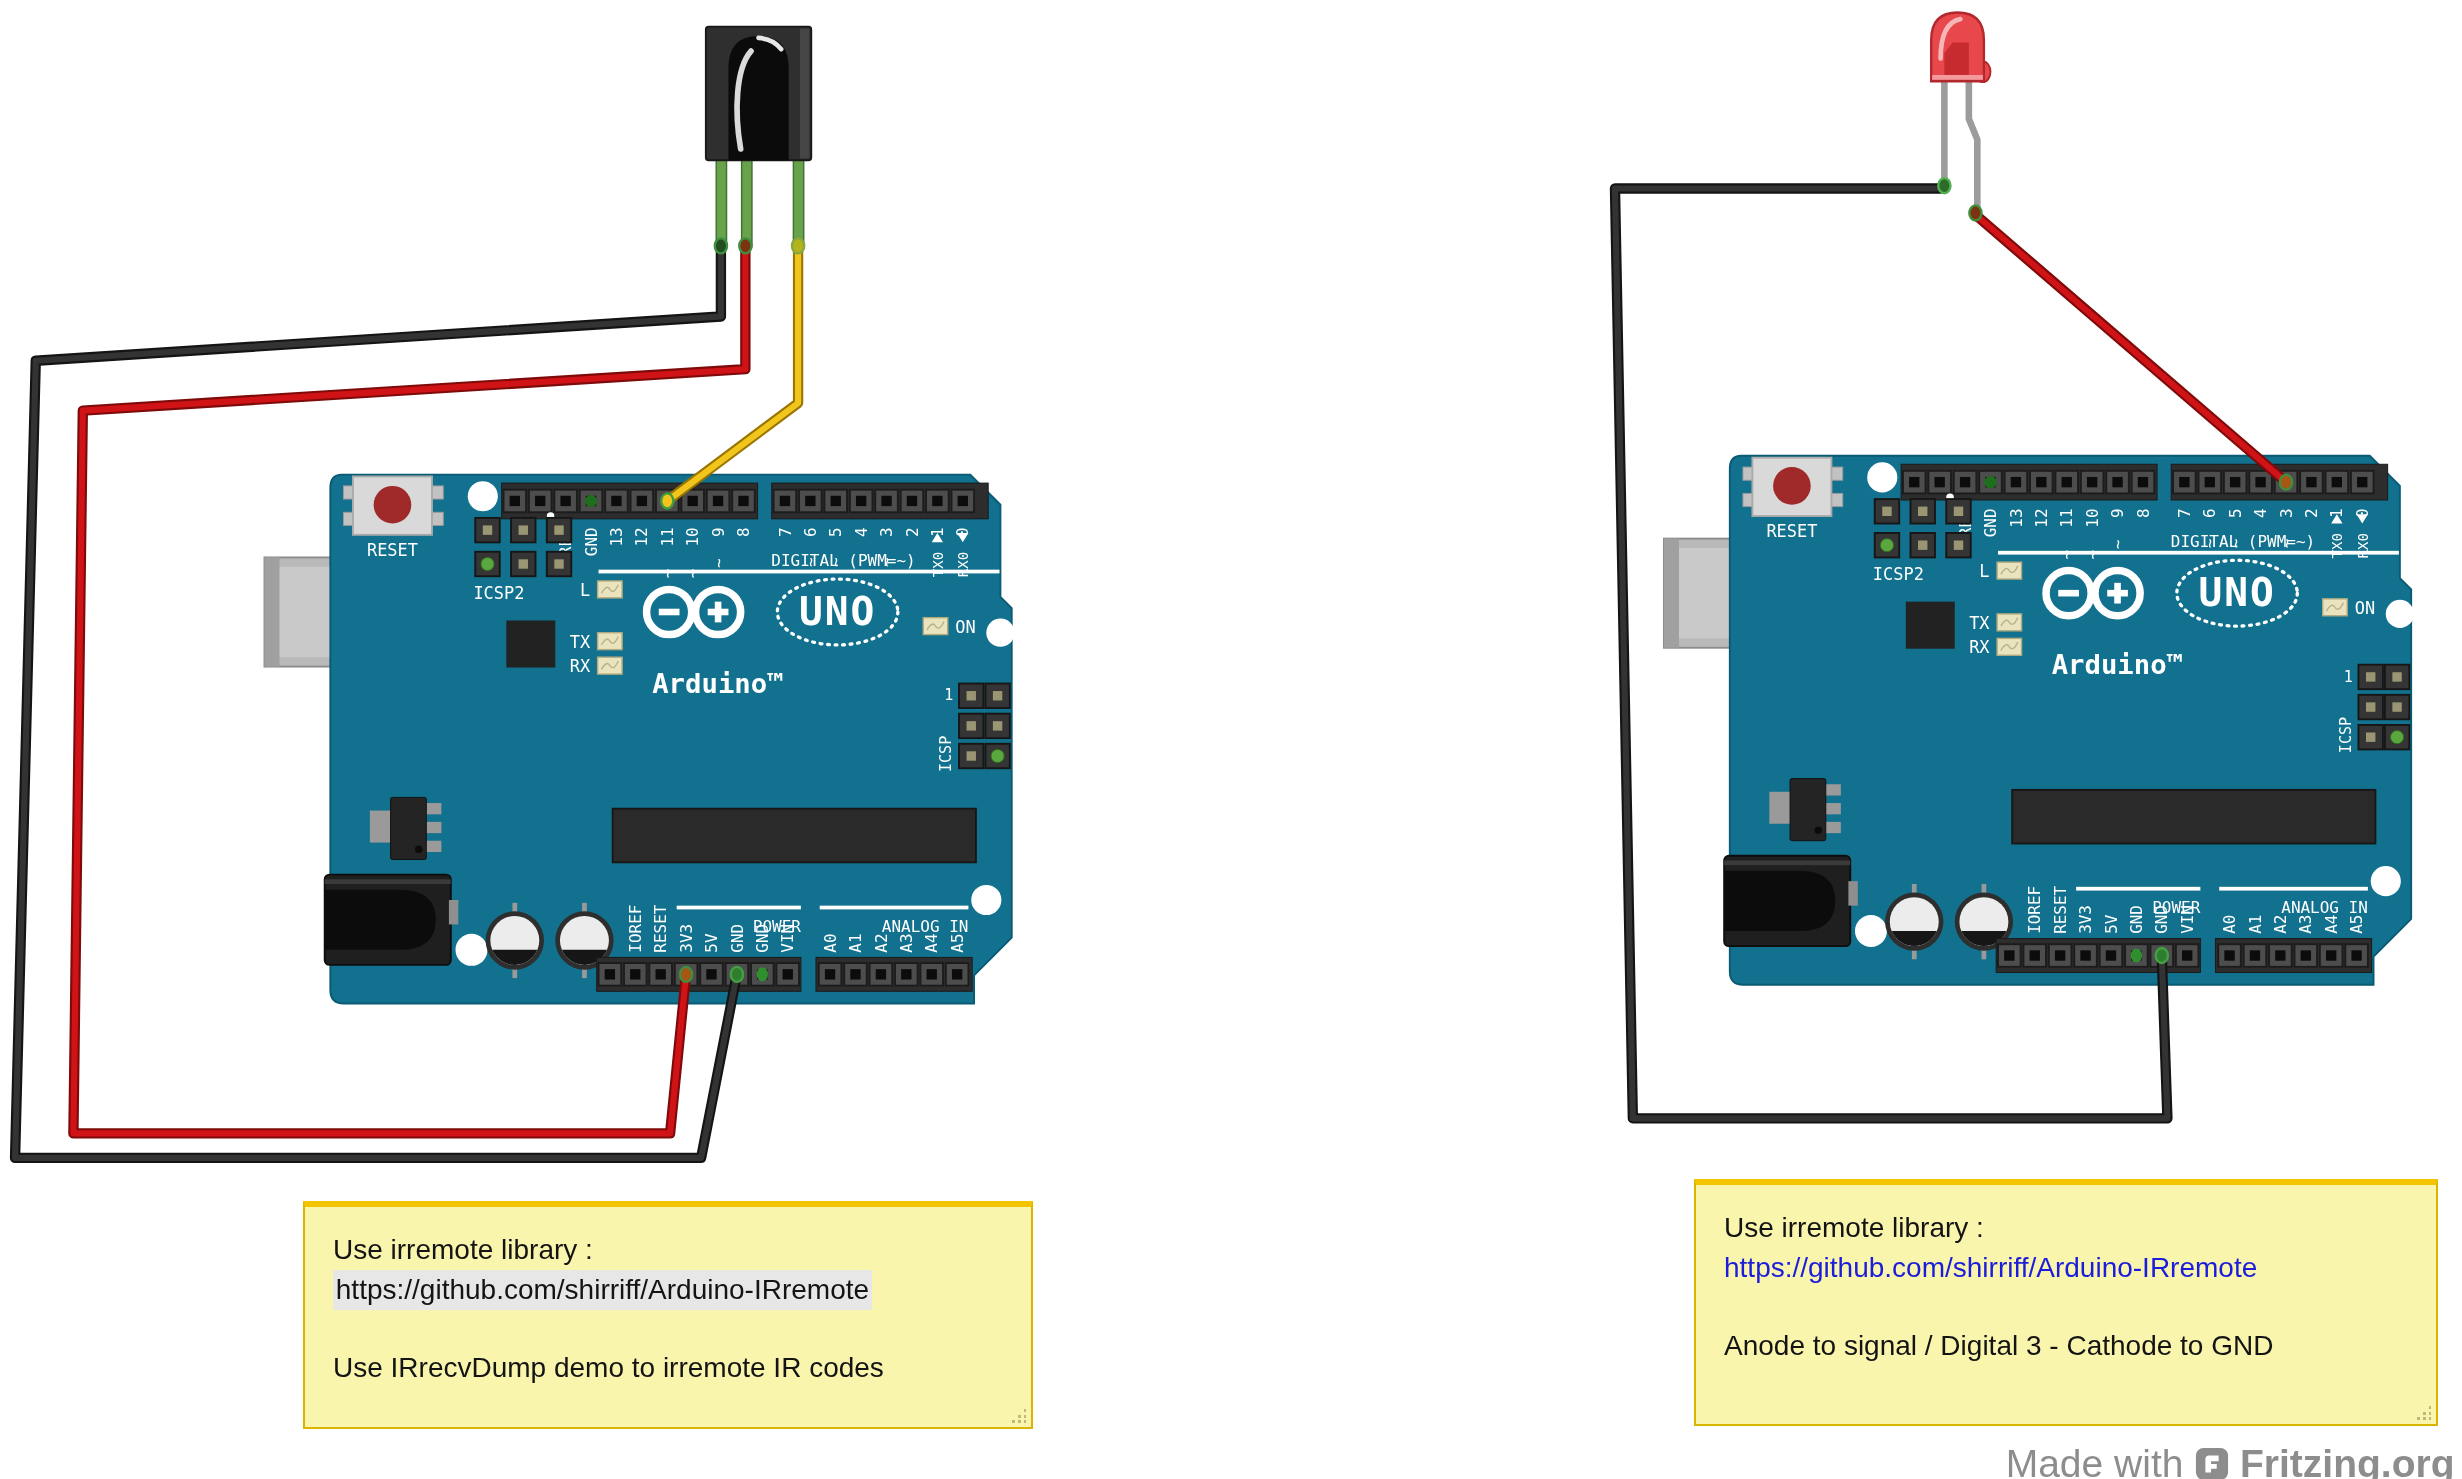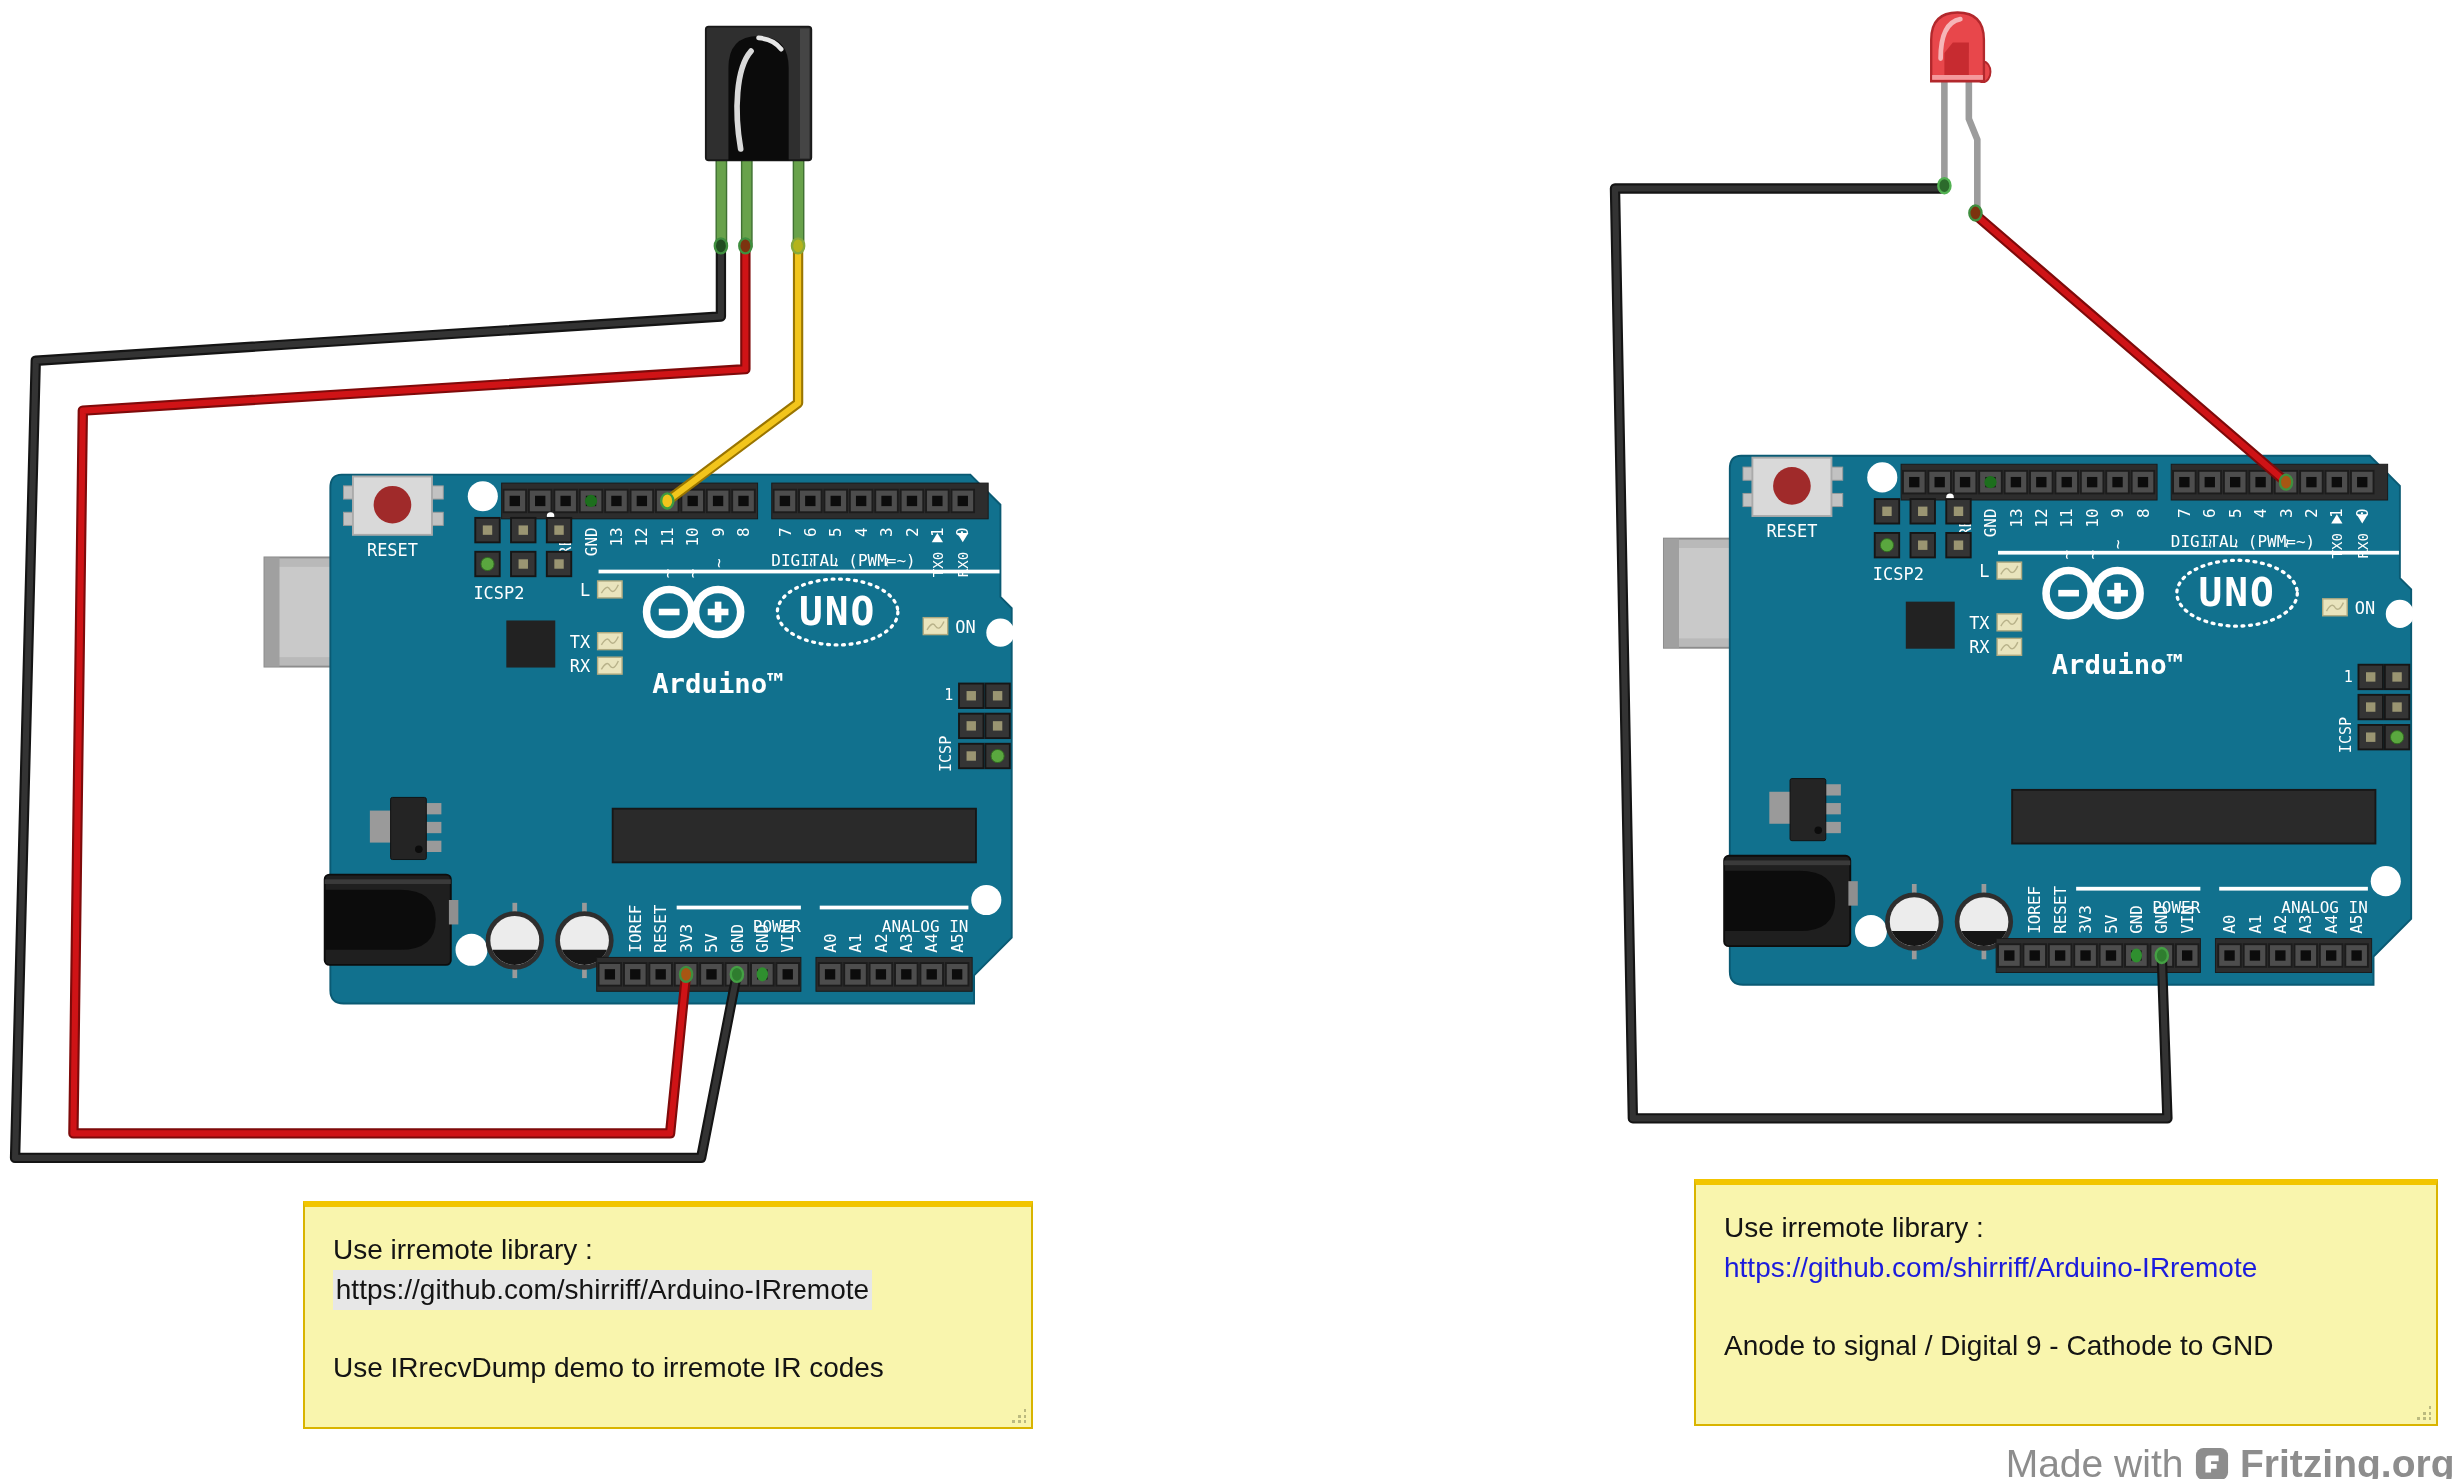--- a/index.html
+++ b/index.html
@@ -544,21 +544,21 @@
         <i></i>
         <i></i>
         <i></i>
       </div>
   </div>
 
   <div class="note" id="note-right" style="left:1694px;top:1179px;width:744px;height:247px;">
     <div>Use irremote library :</div>
     <div><a class="link" href="#">https://github.com/shirriff/Arduino-IRremote</a></div>
     <div class="sp"></div>
-    <div>Anode to signal / Digital 9 - Cathode to GND</div>
+    <div>Anode to signal / Digital 3 - Cathode to GND</div>
     <div class="grip">
         <i></i>
         <i></i>
         <i></i>
         <i></i>
         <i></i>
         <i></i>
       </div>
   </div>
 

